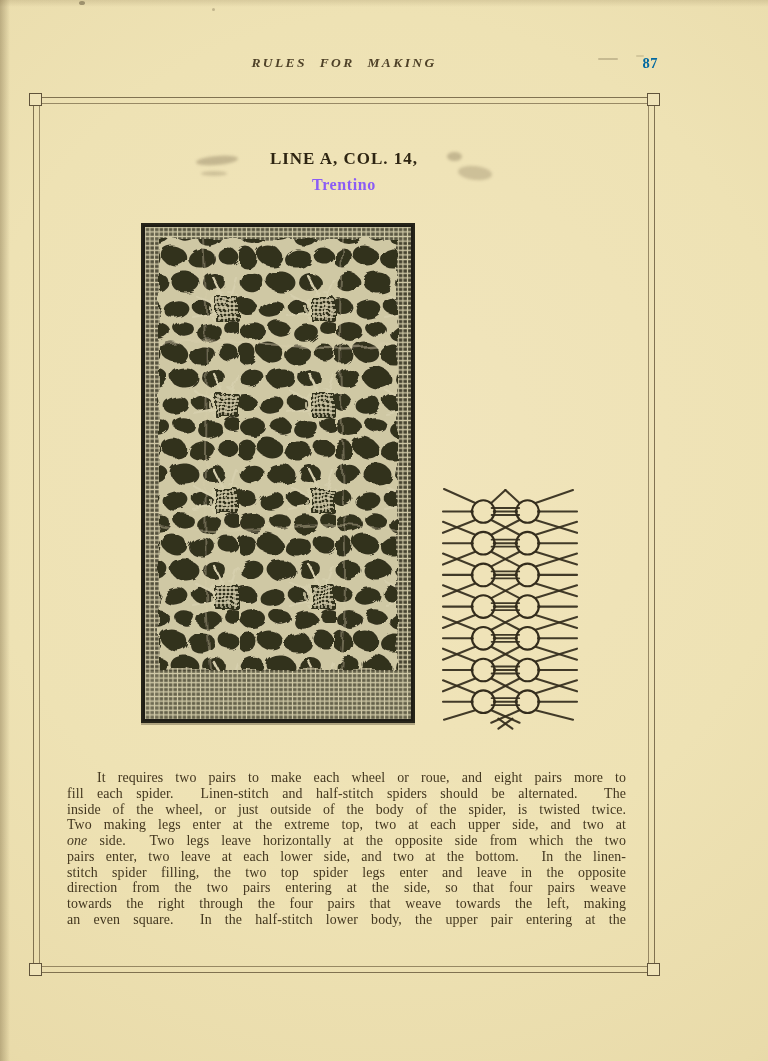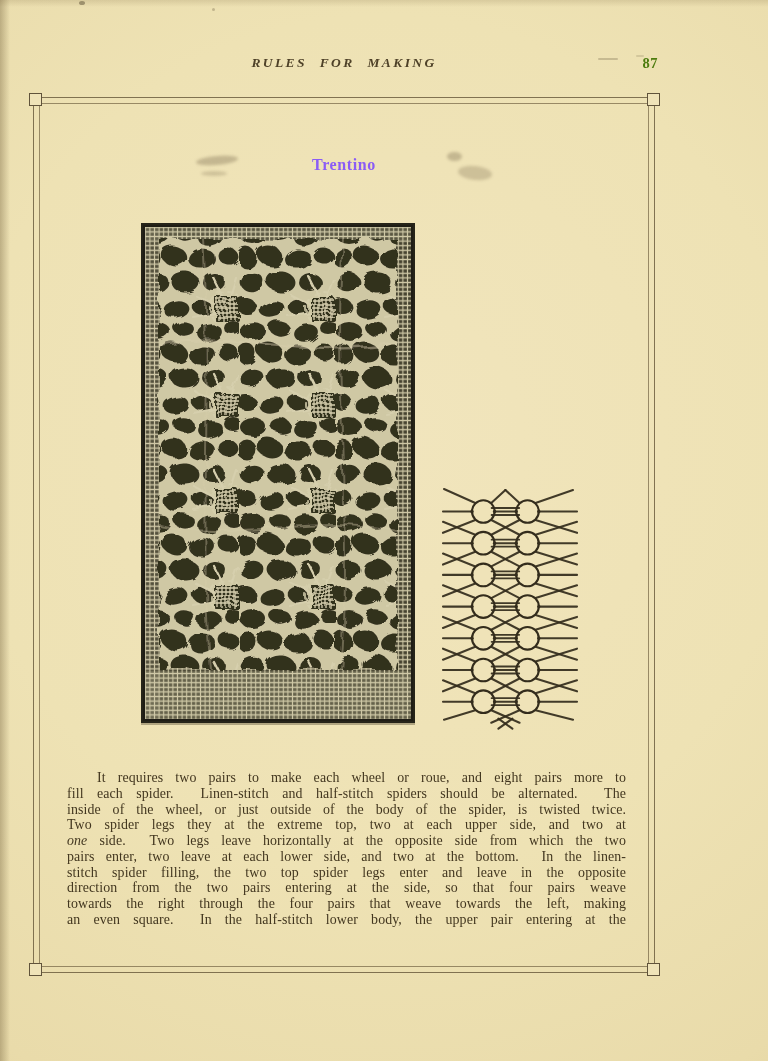--- a/index.html
+++ b/index.html
@@ -15,21 +15,21 @@
     background:linear-gradient(180deg, rgba(120,100,60,.18), rgba(120,100,60,0));}
   .speck{position:absolute;background:#5c4f35;border-radius:50%;opacity:.5;}
 
   
   .running-title{
     position:absolute;left:34px;top:55px;width:620px;text-align:center;
     font-style:italic;font-weight:bold;font-size:13.5px;letter-spacing:2.4px;word-spacing:7px;
     color:#4e4128;
   }
   .page-number{
-    position:absolute;right:110px;top:55px;font-size:14.5px;font-weight:bold;color:#4d7c0f;
+    position:absolute;right:110px;top:55px;font-size:14.5px;font-weight:bold;color:#0369a1;
     letter-spacing:.5px;
   }
   .header-dash{position:absolute;background:#6d5f42;opacity:.3;border-radius:2px;}
 
   
   .frame-line{position:absolute;border:1px solid rgba(98,82,52,.78);}
   .frame-outer{left:33px;top:97px;width:620px;height:874px;}
   .frame-inner{left:39px;top:103px;width:608px;height:862px;border-color:rgba(98,82,52,.62);}
   .corner-square{
     position:absolute;width:11px;height:11px;background:#efe3b8;
@@ -82,20 +82,21 @@
 <div>
   <div class="frame-line frame-outer"></div>
   <div class="frame-line frame-inner"></div>
   <div class="corner-square" style="left:29px;top:93px;"></div>
   <div class="corner-square" style="left:647px;top:93px;"></div>
   <div class="corner-square" style="left:29px;top:963px;"></div>
   <div class="corner-square" style="left:647px;top:963px;"></div>
 </div>
 
 <div class="title-wrap">
+  <div class="title-main">LINE A, COL. 14,</div>
   <div class="title-sub">Trentino</div>
 </div>
 <div class="smudge" style="left:196px;top:156px;width:42px;height:9px;transform:rotate(-5deg);"></div>
 <div class="smudge" style="left:201px;top:171px;width:26px;height:5px;opacity:.75;"></div>
 <div class="smudge" style="left:447px;top:152px;width:15px;height:9px;"></div>
 <div class="smudge" style="left:458px;top:166px;width:34px;height:14px;transform:rotate(6deg);opacity:.8;"></div>
 
 <figure class="lace-photo" style="margin:0;">
   <svg width="270" height="496" viewBox="0 0 270 496">
     <defs>
@@ -262,20 +263,20 @@
       <circle cx="54.599999999999994" cy="214.7" r="1.7" fill="#332c1c"></circle>
       <circle cx="76.2" cy="214.7" r="1.7" fill="#332c1c"></circle>
       <circle cx="98.8" cy="214.7" r="1.7" fill="#332c1c"></circle>
     </svg>
 </figure>
 
 <div class="body-paragraph" id="body-paragraph">
     <div class="body-line indent"><span>It requires two pairs to make each wheel or roue, and eight pairs more to</span></div>
     <div class="body-line"><span>fill each spider.  Linen-stitch and half-stitch spiders should be alternated.  The</span></div>
     <div class="body-line"><span>inside of the wheel, or just outside of the body of the spider, is twisted twice.</span></div>
-    <div class="body-line"><span>Two spider legs they at the extreme top, two at each upper side, and two at</span></div>
+    <div class="body-line"><span>Two making legs enter at the extreme top, two at each upper side, and two at</span></div>
     <div class="body-line"><span></span><i>one</i><span> side.  Two legs leave horizontally at the opposite side from which the two</span></div>
     <div class="body-line"><span>pairs enter, two leave at each lower side, and two at the bottom.  In the linen-</span></div>
     <div class="body-line"><span>stitch spider filling, the two top spider legs enter and leave in the opposite</span></div>
     <div class="body-line"><span>direction from the two pairs entering at the side, so that four pairs weave</span></div>
     <div class="body-line"><span>towards the right through the four pairs that weave towards the left, making</span></div>
     <div class="body-line"><span>an even square.  In the half-stitch lower body, the upper pair entering at the</span></div>
   </div>
 
 </body></html>

